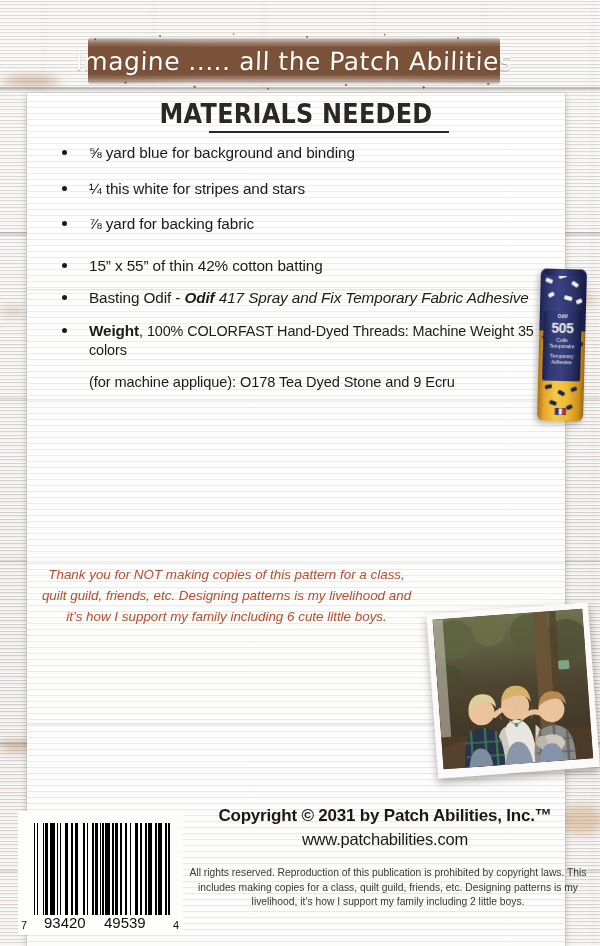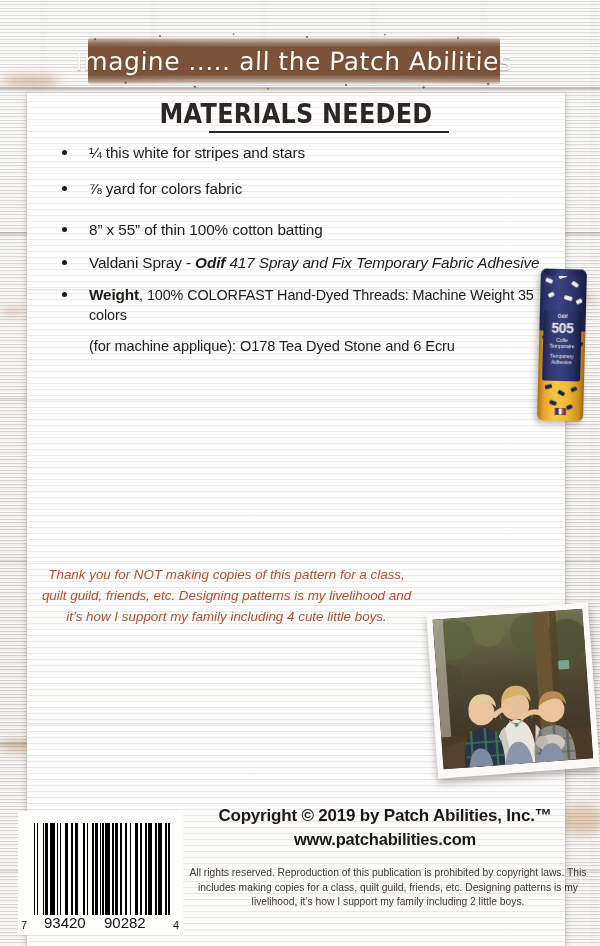--- a/index.html
+++ b/index.html
@@ -318,21 +318,21 @@
     left: 180px; top: 805px;
     width: 410px;
     text-align: center;
     font-size: 17px;
     font-weight: 700;
     color: #1b1917;
     line-height: 1.35;
     letter-spacing: -.2px;
   }
   .footer-url {
-    font-weight: 700;
+    font-weight: 400;
     font-size: 16.5px;
   }
   .footer-rights {
     position: absolute;
     left: 178px; top: 866px;
     width: 420px;
     text-align: center;
     font-size: 10.3px;
     line-height: 1.42;
     color: #3c3833;
@@ -388,32 +388,33 @@
     <div class="banner-speckle"></div>
     <div class="banner-text">Imagine ..... all the Patch Abilities</div>
   </div>
 
   <div class="panel">
 
     <div class="section-title">MATERIALS NEEDED</div>
     <div class="title-underline"></div>
 
     <ul class="mat-list">
+      <li class="mat-item">⅝ yard blue for background and binding</li>
       <li class="mat-item">¼ this white for stripes and stars</li>
-      <li class="mat-item">⅞ yard for colors fabric</li>
-
-      <li class="mat-item gap-top tight">8” x 55” of thin 100% cotton batting</li>
+      <li class="mat-item">⅞ yard for backing fabric</li>
+
+      <li class="mat-item gap-top tight">15” x 55” of thin 42% cotton batting</li>
 
       <li class="mat-item tight">
-        <span>Valdani Spray - </span><span class="bold-i">Odif</span><em> 417 Spray and Fix Temporary Fabric Adhesive</em>
+        <span>Basting Odif - </span><span class="bold-i">Odif</span><em> 417 Spray and Fix Temporary Fabric Adhesive</em>
       </li>
 
       <li class="mat-item">
         <span class="bold">Weight</span><span class="shrink">, 100% COLORFAST Hand-Dyed Threads: Machine Weight 35 colors</span>
-        <span class="sub-line">(for machine applique): O178 Tea Dyed Stone and 6 Ecru</span>
+        <span class="sub-line">(for machine applique): O178 Tea Dyed Stone and 9 Ecru</span>
       </li>
     </ul>
 
     <div class="spraycan">
       <div class="can-body">
         <div class="can-top"></div>
         <div class="can-lower"></div>
 
         <i class="confetti cw" style="left:5px;  top:10px; width:7px; height:4px; transform:rotate(22deg);"></i>
         <i class="confetti cw" style="left:18px; top:5px;  width:8px; height:4px; transform:rotate(-18deg);"></i>
@@ -443,21 +444,21 @@
           <div class="can-en">
             <span>Temporary</span><br>
             <span>Adhesive</span>
           </div>
         </div>
         <div class="can-flag"></div>
         <div class="can-cap"></div>
       </div>
     </div>
 
-    <div class="thanks">Thank you for NOT making copies of this pattern for a class, quilt guild, friends, etc.  Designing patterns is my livelihood and it’s how I support my family including 4 cute little boys.</div>
+    <div class="thanks">Thank you for NOT making copies of this pattern for a class, quilt guild, friends, etc.  Designing patterns is my livelihood and it’s how I support my family including 6 cute little boys.</div>
 
     <div class="photo-frame">
       <div class="photo">
         <svg viewBox="0 0 150 150" preserveAspectRatio="xMidYMid slice">
           <defs>
             <linearGradient id="bgw" x1="0" y1="0" x2="0" y2="1">
               <stop offset="0" stop-color="#6e7350"></stop>
               <stop offset=".45" stop-color="#4e4531"></stop>
               <stop offset="1" stop-color="#3b2f21"></stop>
             </linearGradient>
@@ -510,21 +511,21 @@
           <path d="M62 150 q4-22 14-22 q11 0 14 22 z" fill="#8a97ab"></path>
           <path d="M26 150 q3-18 12-18 q10 0 12 18 z" fill="#7e8ca2"></path>
           <path d="M96 150 q3-18 13-18 q11 0 12 18 z" fill="#8593a8"></path>
         </svg>
       </div>
     </div>
 
   </div>
 
   <div class="footer-copy">
-    <div>Copyright © 2019 by Patch Abilities, Inc.™</div>
+    <div>Copyright © 2031 by Patch Abilities, Inc.™</div>
     <div class="footer-url">www.patchabilities.com</div>
   </div>
 
   <div class="footer-rights">All rights reserved.  Reproduction of this publication is prohibited by copyright laws.  This includes making copies for a class, quilt guild, friends, etc.  Designing patterns is my livelihood, it’s how I support my family including 2 little boys.</div>
 
   <div class="barcode-box">
     <div class="barcode-bars" id="bars">
         <i style="width: 1.43158px;"></i>
         <i style="width: 1.43158px; background: transparent;"></i>
         <i style="width: 1.43158px;"></i>
@@ -581,18 +582,18 @@
         <i style="width: 1.43158px; background: transparent;"></i>
         <i style="width: 4.29474px;"></i>
         <i style="width: 2.86316px; background: transparent;"></i>
         <i style="width: 1.43158px;"></i>
         <i style="width: 1.43158px; background: transparent;"></i>
         <i style="width: 1.43158px;"></i>
       </div>
     <div class="bc-num">
       <span class="bc-l">7</span>
       <span class="bc-m1">93420</span>
-      <span class="bc-m2">90282</span>
+      <span class="bc-m2">49539</span>
       <span class="bc-r">4</span>
     </div>
   </div>
 
 </div>
 
 </body></html>

